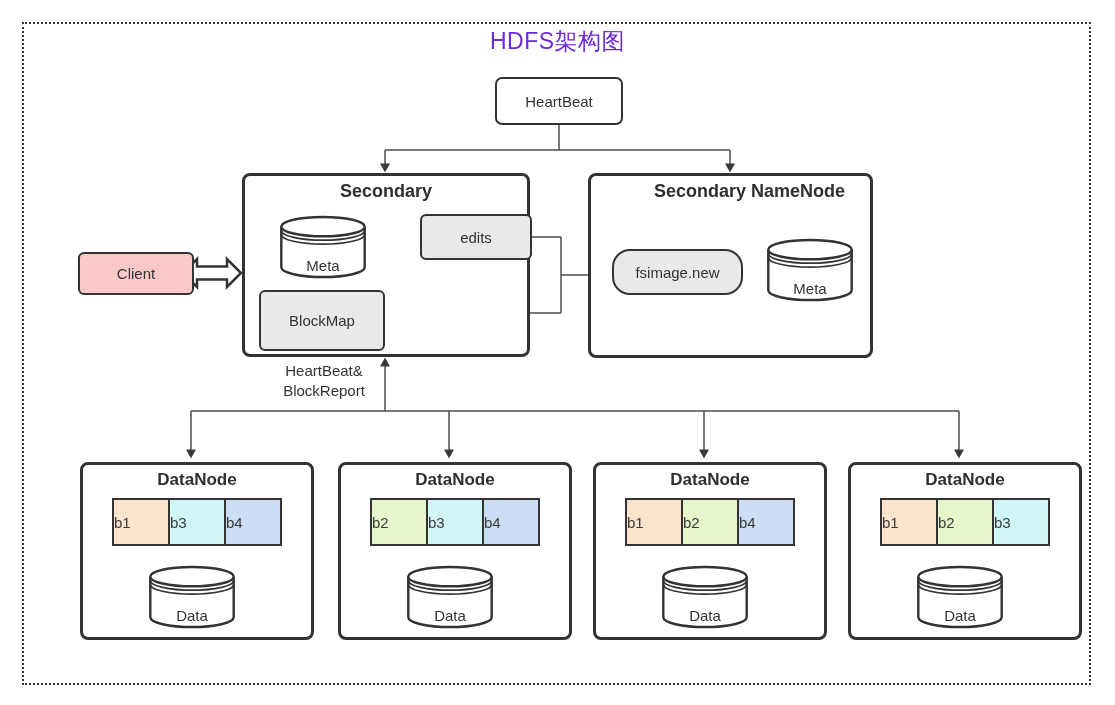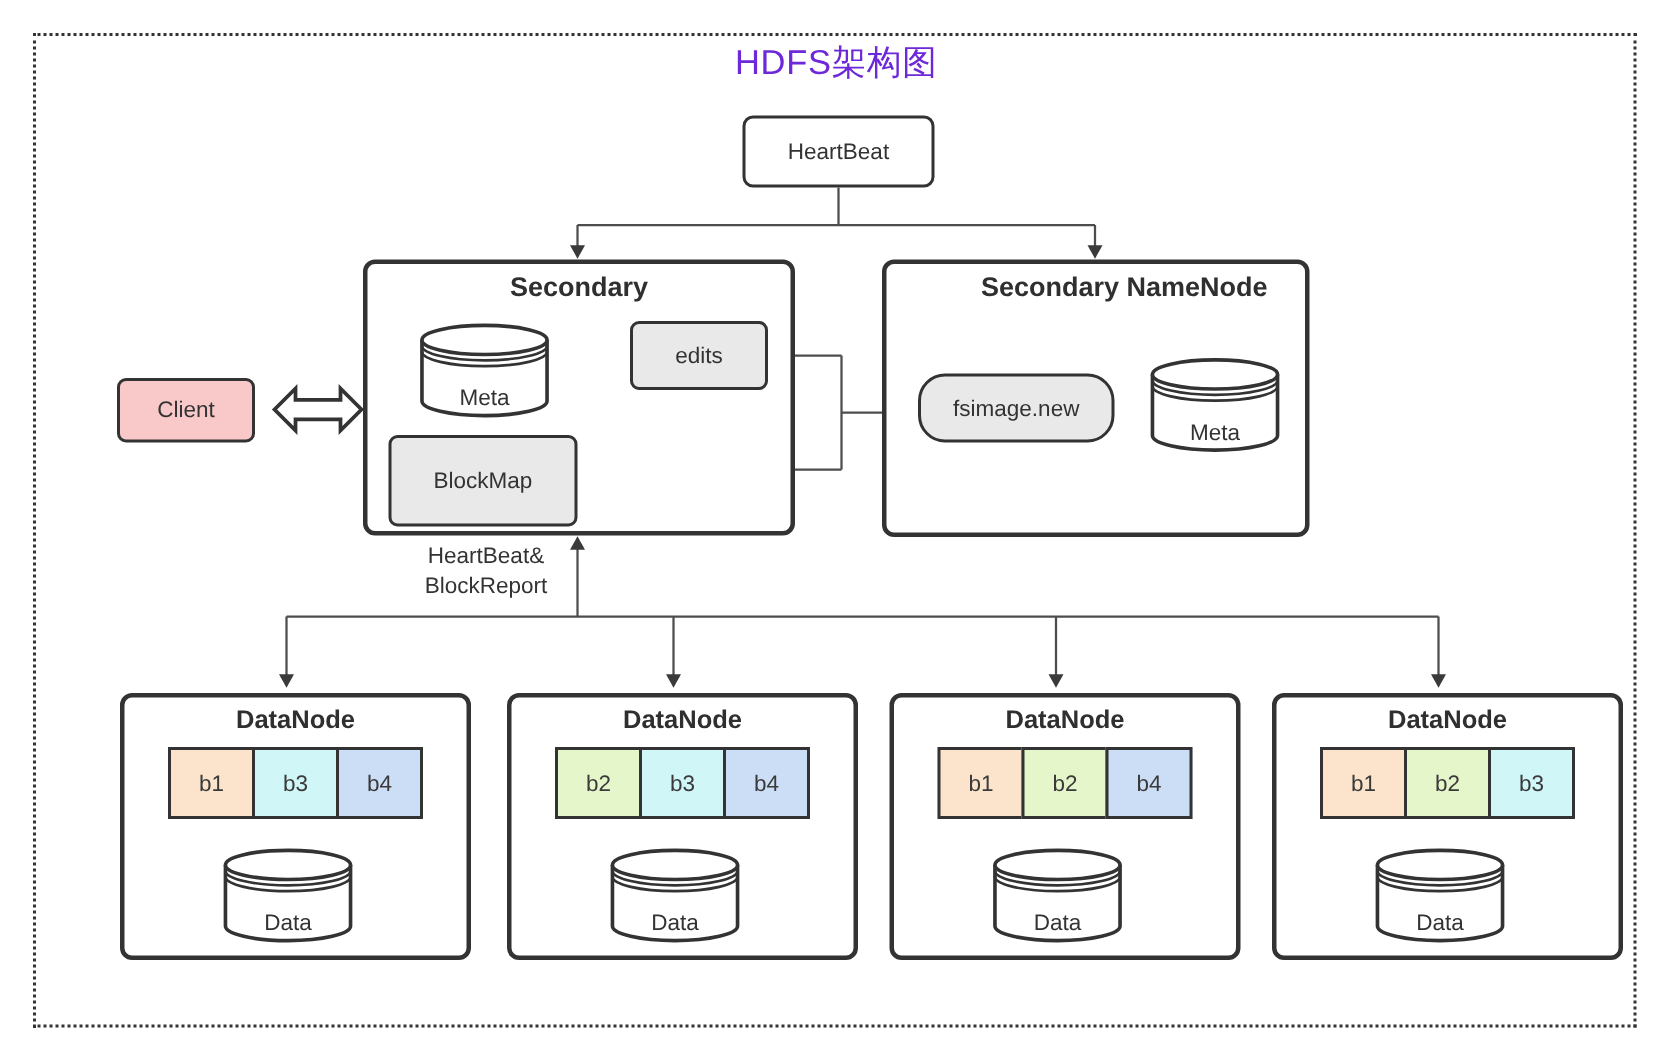--- a/index.html
+++ b/index.html
@@ -81,21 +81,21 @@
   .blocks {
     position: absolute;
     left: 0; right: 0; top: 33px;
     display: flex;
     justify-content: center;
   }
   .block {
     width: 58px; height: 48px;
     box-sizing: border-box;
     border: 2px solid #333333;
-    display: flex; align-items: center; justify-content: center;
+    display: flex; align-items: center; justify-content: flex-start;
     font-size: 15px;
     color: #3a3a3a;
   }
   .block + .block { margin-left: -2px; }
   .heartbeat {
     position: absolute;
     left: 254px; top: 361px; width: 140px;
     text-align: center;
     font-size: 15px;
     line-height: 20px;
@@ -133,38 +133,38 @@
       <polygon points="954,449.5 964,449.5 959,458.5"></polygon>
     </g>
 
     <polygon fill="#ffffff" stroke="#333333" stroke-width="2.5" stroke-linejoin="miter" points="183,273 197,259 197,266.5 227,266.5 227,259 241,273 227,287 227,279.5 197,279.5 197,287"></polygon>
   </svg>
 
   <div class="simple-box" style="left:495px; top:77px; width:128px; height:48px;">
     <span>HeartBeat</span>
   </div>
 
-  <div class="simple-box" style="left: 78px; top: 252px; width: 92px; height: 43px; border-radius: 6px; background: rgb(249, 201, 201);">
+  <div class="simple-box" style="left: 78px; top: 252px; width: 116px; height: 43px; border-radius: 6px; background: rgb(249, 201, 201);">
     <span>Client</span>
   </div>
 
   <div class="node" style="left:242px; top:173px; width:288px; height:184px;">
     <div class="node-title">Secondary</div>
 
     <div class="cyl" style="left:33px; top:39px;">
       <svg viewBox="0 0 92 66">
         <path d="M3 12 V54 A43 10 0 0 0 89 54 V12" fill="#ffffff" stroke="#333333" stroke-width="2.5"></path>
         <ellipse cx="46" cy="12" rx="43" ry="10" fill="#ffffff" stroke="#333333" stroke-width="2.5"></ellipse>
         <path d="M3 16 A43 10 0 0 0 89 16" fill="none" stroke="#333333" stroke-width="1.8"></path>
         <path d="M3 20 A43 10 0 0 0 89 20" fill="none" stroke="#333333" stroke-width="1.8"></path>
       </svg>
       <div class="cyl-label">Meta</div>
     </div>
 
-    <div class="gray-box" style="left:175px; top:38px; width:92px; height:46px;">
+    <div class="gray-box" style="left:175px; top:38px; width:112px; height:46px;">
       <span>edits</span>
     </div>
 
     <div class="gray-box" style="left:14px; top:114px; width:126px; height:61px;">
       <span>BlockMap</span>
     </div>
 
   </div>
 
   <div class="node" style="left:588px; top:173px; width:285px; height:185px;padding-left:38px;">

